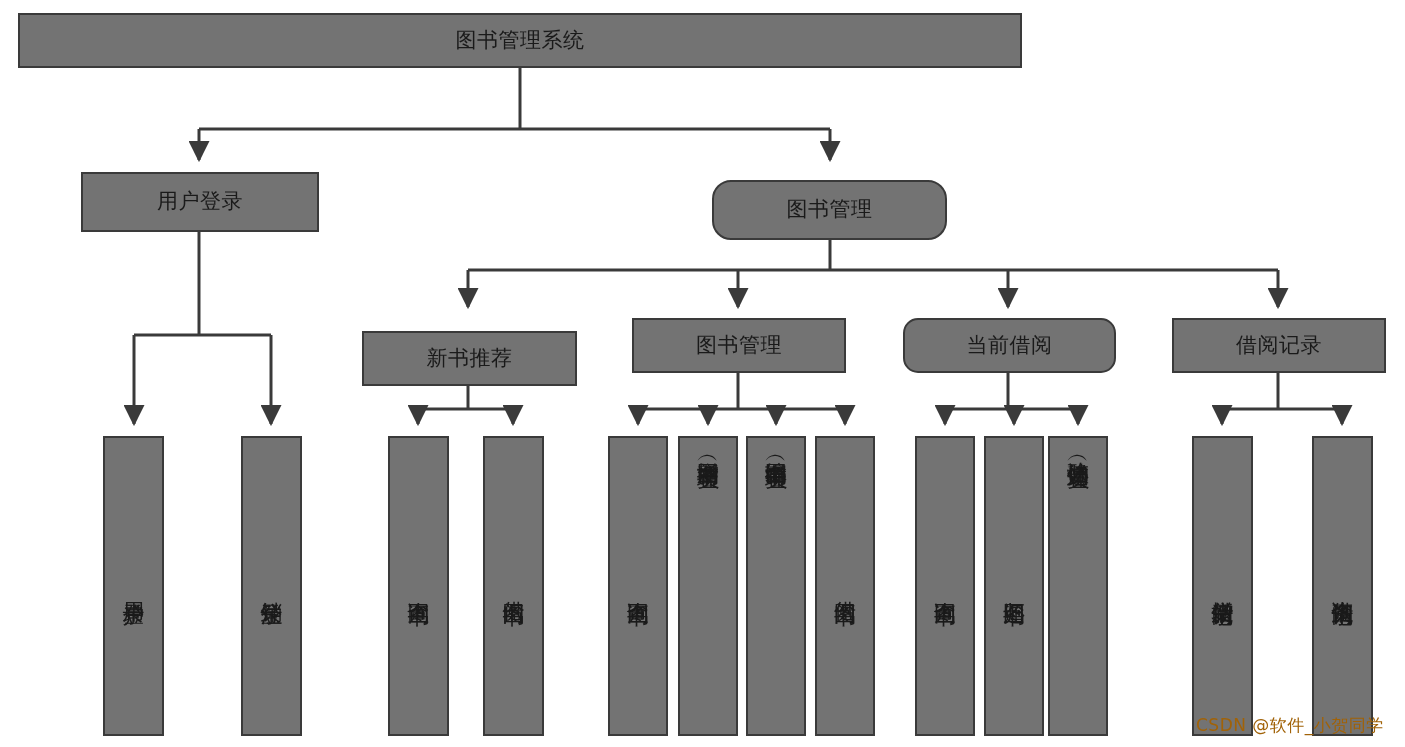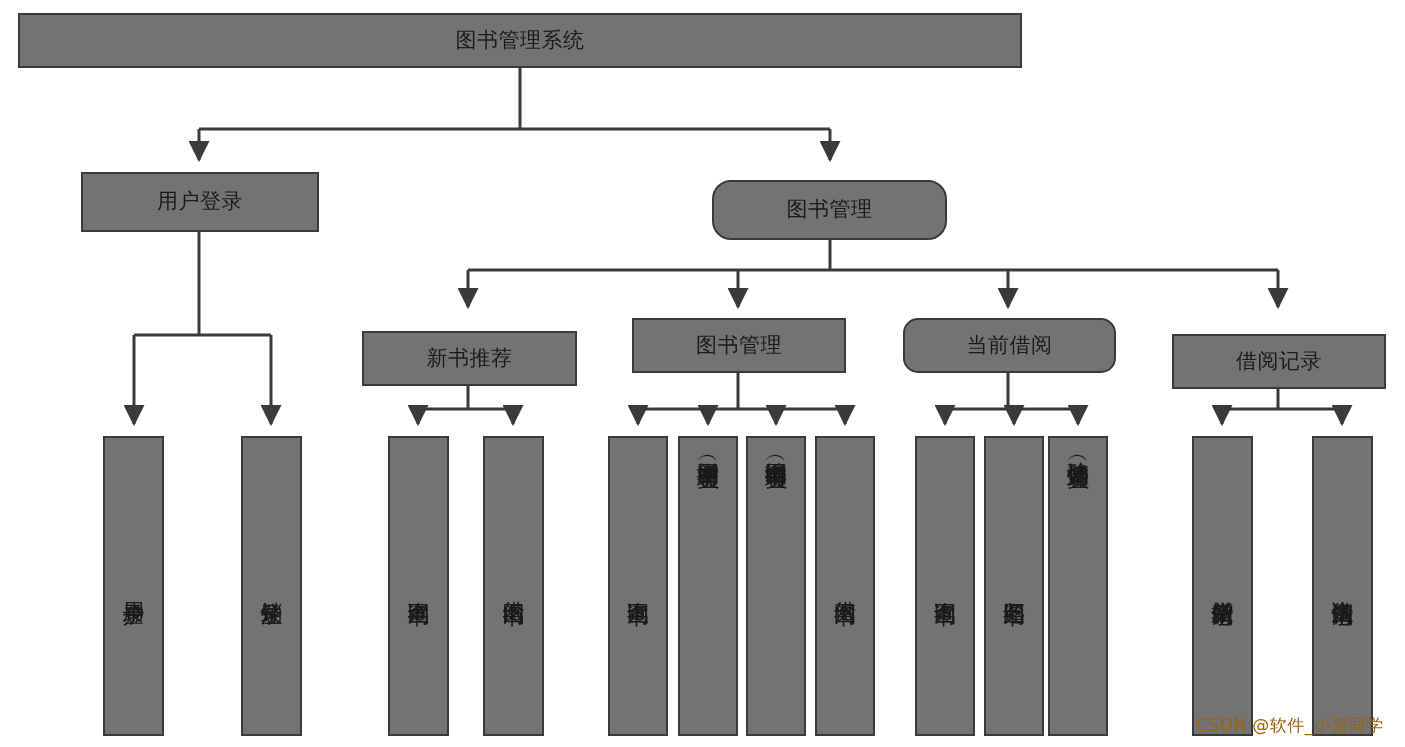--- a/index.html
+++ b/index.html
@@ -141,21 +141,21 @@
 
   <div class="node h" style="left: 362px; top: 331px; width: 215px; height: 55px;">
     <span class="lbl">新书推荐</span>
   </div>
   <div class="node h" style="left: 632px; top: 318px; width: 214px; height: 55px;">
     <span class="lbl">图书管理</span>
   </div>
   <div class="node h" style="left: 903px; top: 318px; width: 213px; height: 55px; border-radius: 15px;">
     <span class="lbl">当前借阅</span>
   </div>
-  <div class="node h" style="left: 1172px; top: 318px; width: 214px; height: 55px; margin-top: 16px;">
+  <div class="node h" style="left: 1172px; top: 318px; width: 214px; height: 55px;">
     <span class="lbl">借阅记录</span>
   </div>
 
   <div class="node v center" style="left: 103px; top: 436px; width: 61px; height: 300px;">
     <span class="lbl">用户登录</span>
   </div>
   <div class="node v center" style="left: 241px; top: 436px; width: 61px; height: 300px;">
     <span class="lbl">注销登录</span>
   </div>
   <div class="node v center" style="left: 388px; top: 436px; width: 61px; height: 300px;">

